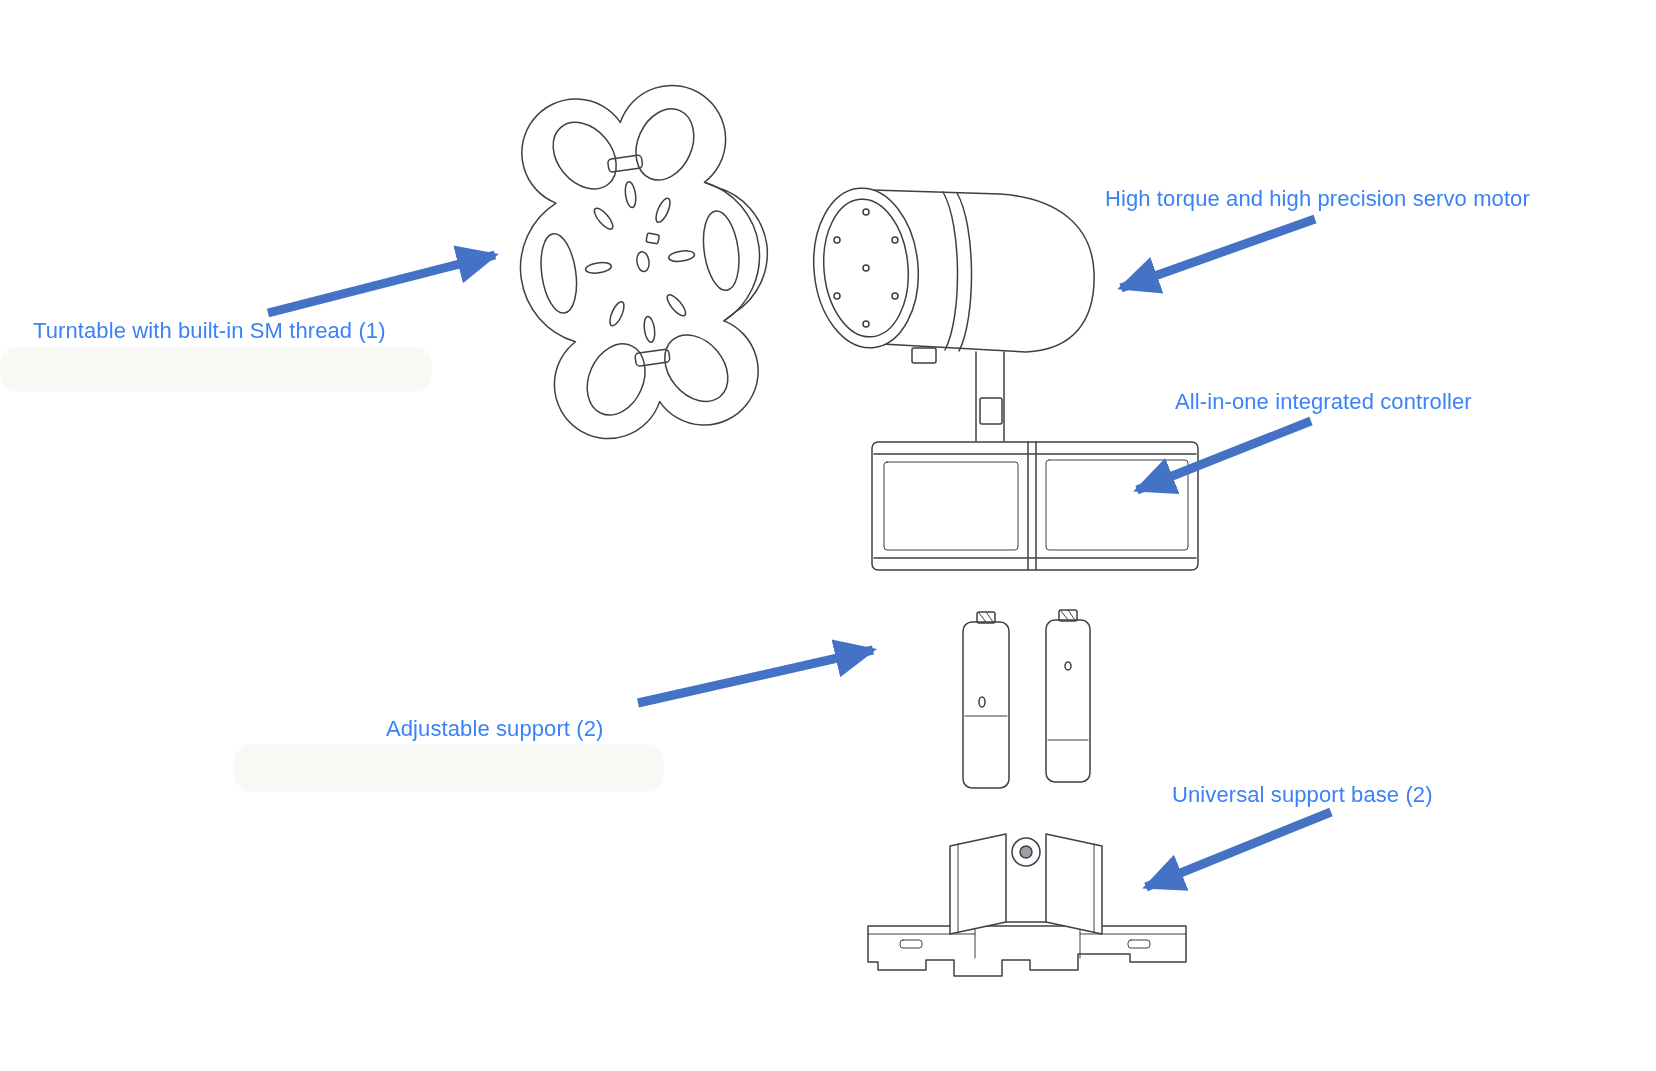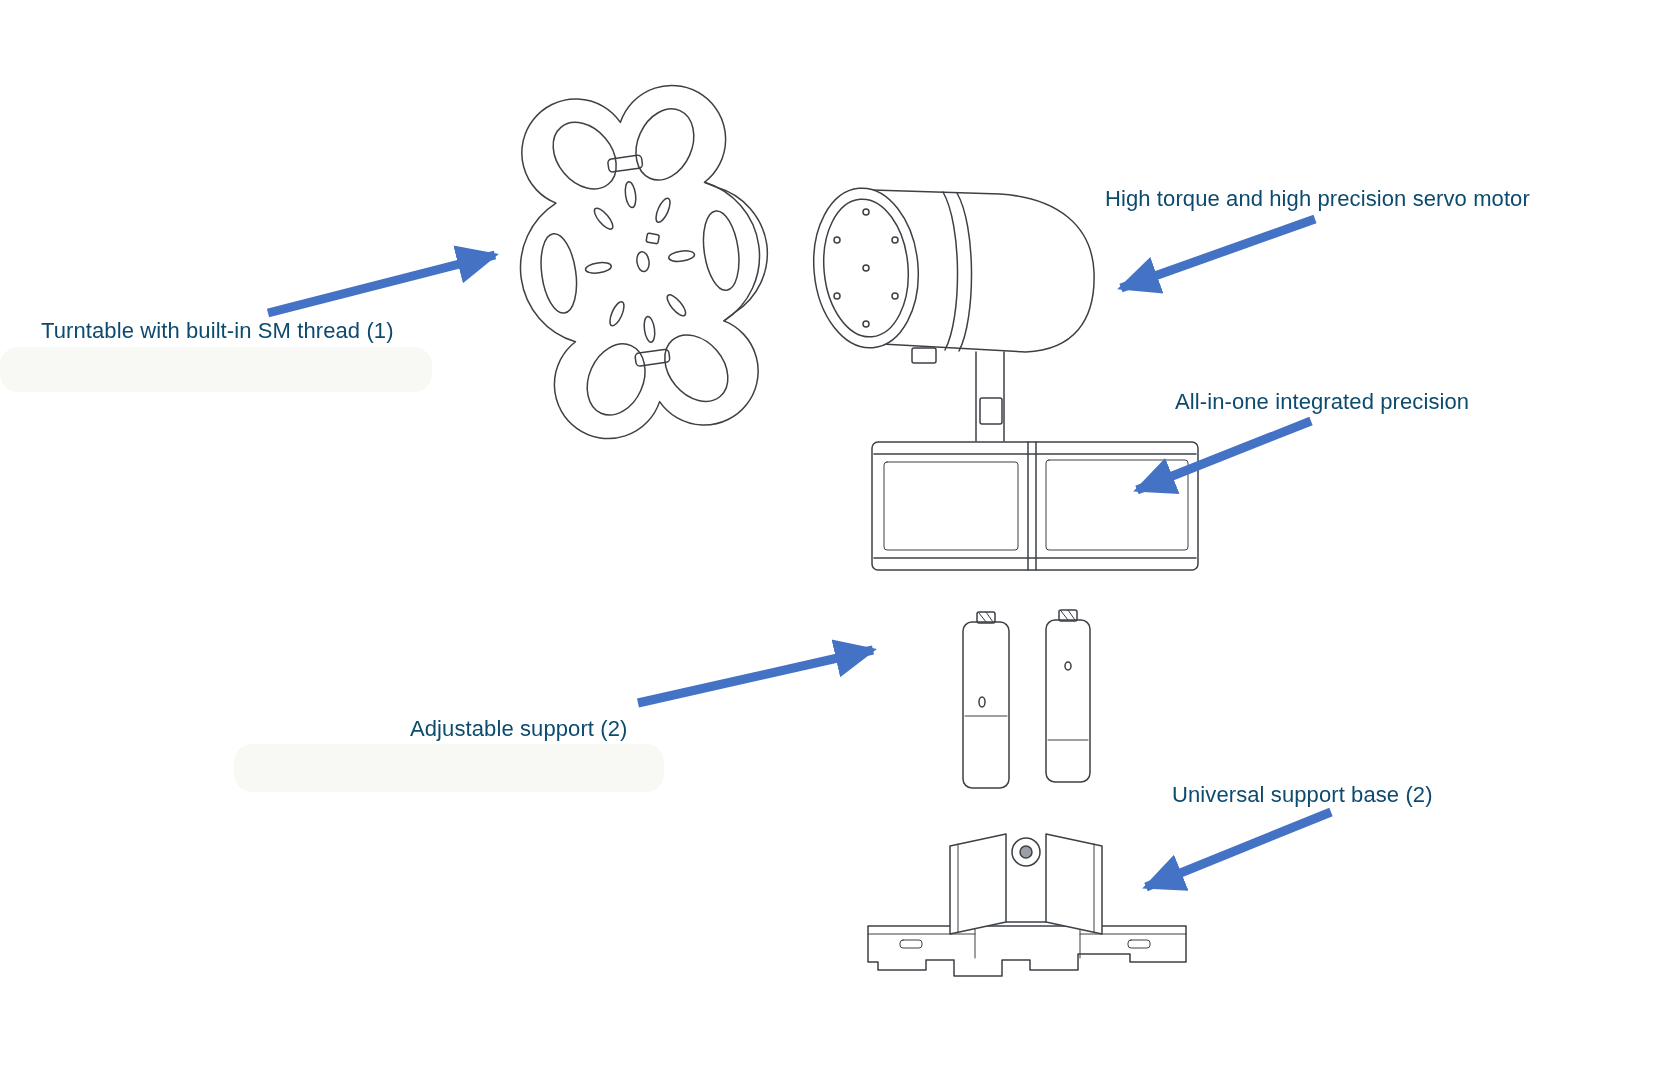--- a/index.html
+++ b/index.html
@@ -17,21 +17,21 @@
   }
   .canvas svg.art {
     position: absolute;
     left: 0;
     top: 0;
   }
   .label {
     position: absolute;
     font-size: 22px;
     line-height: 1.2;
-    color: #0c4a6e;
+    color: #3b82f6;
     white-space: nowrap;
     letter-spacing: 0.1px;
   }
 </style>
 </head>
 <body>
 
 <div class="canvas">
 
   <svg class="art" width="1656" height="1071" viewBox="0 0 1656 1071">
@@ -155,22 +155,22 @@
 
     <g stroke="#4472C4" stroke-width="9" fill="none" stroke-linecap="butt">
       <path d="M 268,313 L 495,255" marker-end="url(#ah)"></path>
       <path d="M 1315,219 L 1121,288" marker-end="url(#ah)"></path>
       <path d="M 1311,421 L 1137,490" marker-end="url(#ah)"></path>
       <path d="M 638,703 L 873,650" marker-end="url(#ah)"></path>
       <path d="M 1331,812 L 1146,887" marker-end="url(#ah)"></path>
     </g>
   </svg>
 
-  <div class="label" style="left:41px; top:318px">Turntable with built-in SM thread (1)</div>
+  <div class="label" style="left:33px; top:318px">Turntable with built-in SM thread (1)</div>
 
   <div class="label" style="left:1105px; top:186px">High torque and high precision servo motor</div>
 
-  <div class="label" style="left:1175px; top:389px">All-in-one integrated precision</div>
+  <div class="label" style="left:1175px; top:389px">All-in-one integrated controller</div>
 
-  <div class="label" style="left:410px; top:716px">Adjustable support (2)</div>
+  <div class="label" style="left:386px; top:716px">Adjustable support (2)</div>
 
   <div class="label" style="left:1172px; top:782px">Universal support base (2)</div>
 </div>
 
 </body></html>

